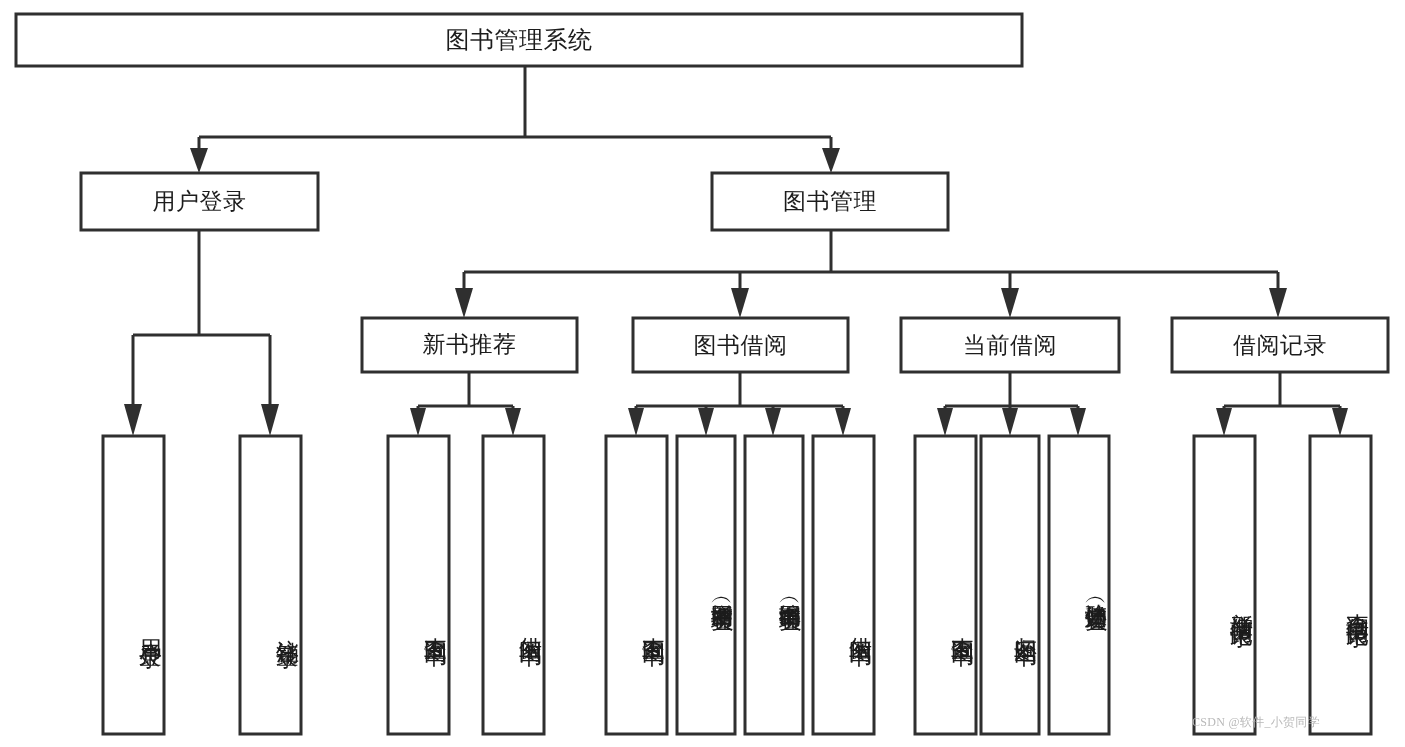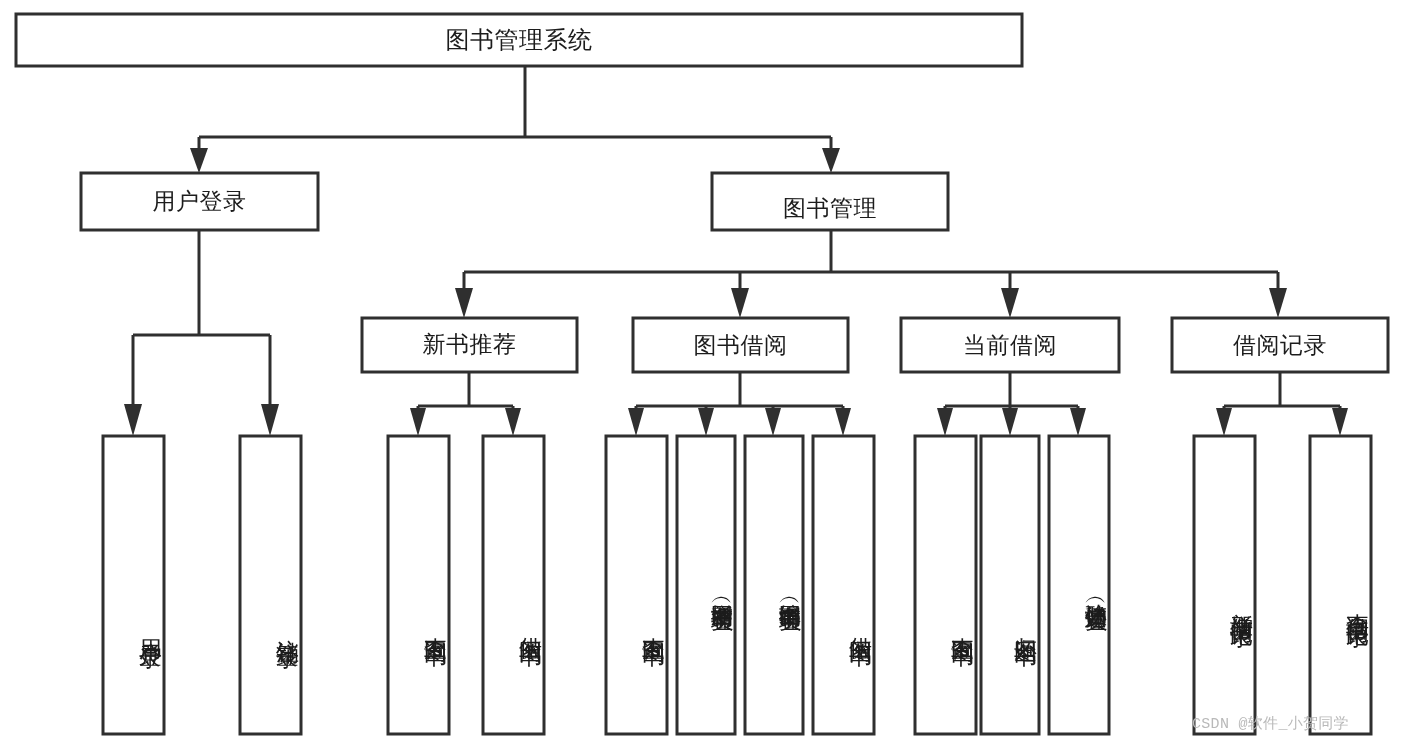--- a/index.html
+++ b/index.html
@@ -69,23 +69,23 @@
     box-sizing: border-box;
   }
   .label-v-tall {
     font-size: 22px;
     letter-spacing: 1px;
   }
   .watermark {
     position: absolute;
     left: 1192px;
     top: 714px;
-    font-size: 15px;
+    font-size: 12px;
     color: #b9b9b9;
-    font-family: Liberation Mono, monospace;
+    font-family: Liberation Serif, serif;
     white-space: nowrap;
     letter-spacing: 0.3px;
   }
 </style>
 </head>
 <body>
 
 <div id="diagram-root">
 
   <svg class="diagram-svg" viewBox="0 0 1405 747">
@@ -188,21 +188,21 @@
     <rect class="node-box" x="981" y="436" width="58" height="298"></rect>
     <rect class="node-box" x="1049" y="436" width="60" height="298"></rect>
 
     <rect class="node-box" x="1194" y="436" width="61" height="298"></rect>
     <rect class="node-box" x="1310" y="436" width="61" height="298"></rect>
   </svg>
 
   <div class="node-label label-root" style="left:16px; top:14px; width:1006px; height:52px;">图书管理系统</div>
 
   <div class="node-label label-h" style="left:81px; top:173px; width:237px; height:57px;">用户登录</div>
-  <div class="node-label label-h" style="left:712px; top:173px; width:236px; height:57px;margin-top:7px;">图书管理</div>
+  <div class="node-label label-h" style="left:712px; top:173px; width:236px; height:57px;">图书管理</div>
 
   <div class="node-label label-h" style="left:362px; top:318px; width:215px; height:54px;font-family:Liberation Serif, serif;">新书推荐</div>
   <div class="node-label label-h" style="left:901px; top:318px; width:218px; height:54px;">当前借阅</div>
   <div class="node-label label-h" style="left:633px; top:318px; width:215px; height:54px;">图书借阅</div>
   <div class="node-label label-h" style="left:1172px; top:318px; width:216px; height:54px;text-align:center;">借阅记录</div>
 
   <div class="node-label label-v" style="left:103px; top:512px; width:61px; height:222px;">用户登录</div>
   <div class="node-label label-v" style="left:240px; top:512px; width:61px; height:222px;">注销登录</div>
 
   <div class="node-label label-v" style="left:388px; top:508px; width:61px; height:226px;">查询图书</div>

